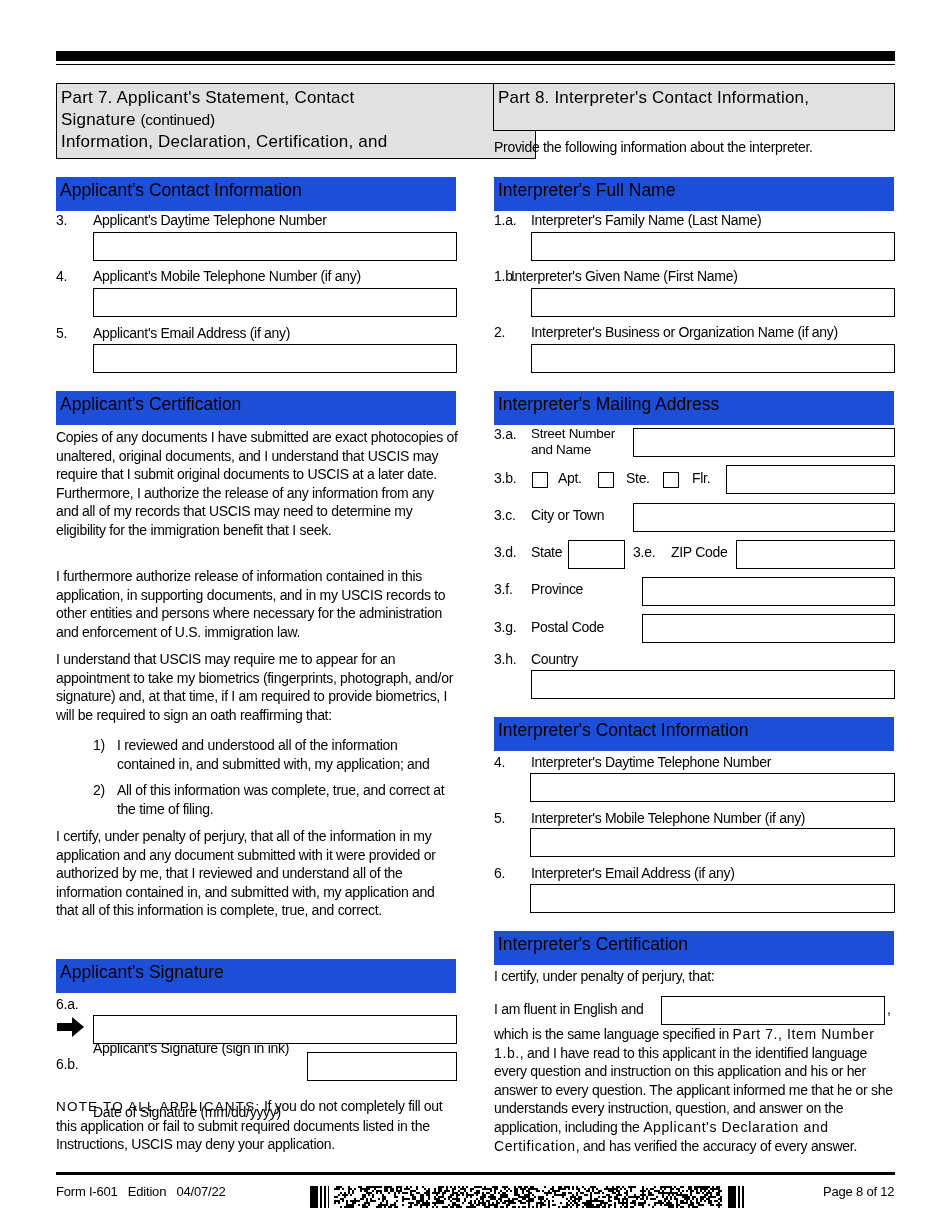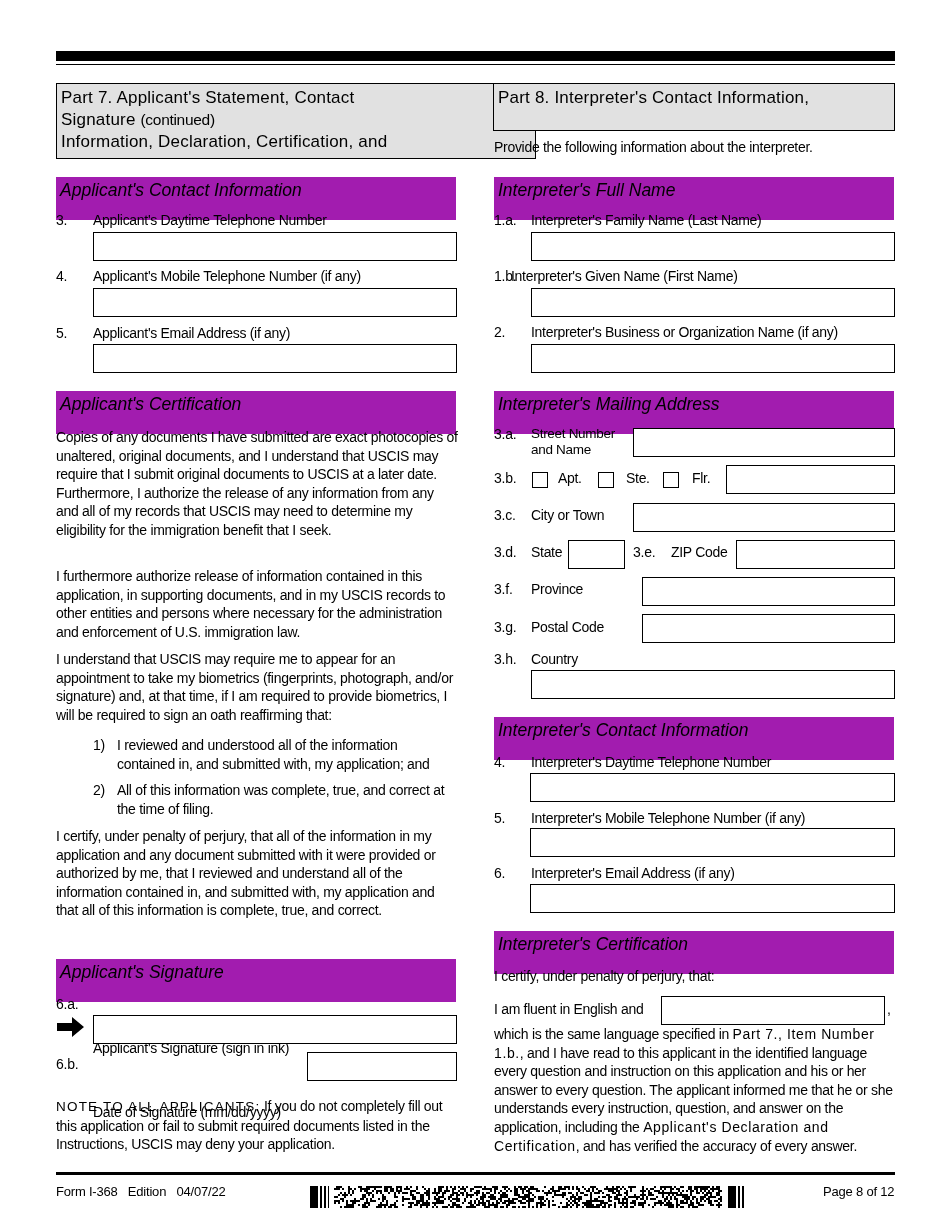--- a/index.html
+++ b/index.html
@@ -4,22 +4,22 @@
 <style>
   html, body { margin: 0; padding: 0; background: #ffffff; }
   body { width: 950px; height: 1230px; position: relative; overflow: hidden;
          font-family: "Liberation Sans", sans-serif; color: #000; font-size: 13.5px; }
   .abs { position: absolute; }
   .topbar-thick { left: 56px; top: 51px; width: 839px; height: 10px; background: #000; }
   .topbar-thin { left: 56px; top: 64px; width: 839px; height: 1px; background: #000; }
   .part-header { background: #e1e1e1; border: 1px solid #000; box-sizing: border-box;
                  font-size: 17px; line-height: 22px; padding: 3px 4px; letter-spacing: 0.2px; }
   .part-header .cont { font-size: 15.5px; letter-spacing: -0.3px; }
-  .section-header { background: #a21caf; font-style: italic; font-size: 17.5px;
-                    height: 43px; line-height: 27px; padding-left: 4px; box-sizing: border-box; }
+  .section-header { background: #1d4ed8; font-size: 17.5px;
+                    height: 34px; line-height: 27px; padding-left: 4px; box-sizing: border-box; }
   .num { font-size: 14px; letter-spacing: -0.2px; }
   .lbl { font-size: 14px; letter-spacing: -0.3px; white-space: nowrap; }
   .box { border: 1px solid #000; box-sizing: border-box; background: #fff; }
   .para { font-size: 14px; line-height: 18.6px; letter-spacing: -0.3px; }
   .smallcaps { letter-spacing: 1.2px; font-size: 13.5px; }
   .checkbox { width: 16px; height: 16px; border: 1px solid #000; box-sizing: border-box; background: #fff; }
   .footer-line { left: 56px; top: 1172px; width: 839px; height: 3px; background: #000; }
   .footer-text { font-size: 13px; letter-spacing: -0.2px; }
   .barcode { left: 310px; top: 1186px; width: 434px; height: 22px; }
   .arrow { font-size: 24px; line-height: 24px; }
@@ -165,21 +165,21 @@
 <div class="abs lbl" style="left:494px; top:1001px;">I am fluent in English and</div>
 <div class="abs box" style="left:661px; top:996px; width:224px; height:29px;"></div>
 <div class="abs lbl" style="left:887px; top:1001px;">,</div>
 
 <div class="abs para" style="left:494px; top:1025px; width:404px;">
   <span>which is the same language specified in </span><span class="spaced">Part 7., Item Number 1.b.</span><span>, and I have read to this applicant in the identified language every question and instruction on this application and his or her answer to every question.  The applicant informed me that he or she understands every instruction, question, and answer on the application, including the </span><span class="spaced">Applicant's Declaration and Certification</span><span>, and has verified the accuracy of every answer.</span>
 </div>
 
 <div class="abs footer-line"></div>
 <div class="abs footer-text" style="left:56px; top:1184px;">
-  <span>Form I-368</span>&nbsp;&nbsp;&nbsp;<span>Edition</span>&nbsp;&nbsp;&nbsp;<span>04/07/22</span>
+  <span>Form I-601</span>&nbsp;&nbsp;&nbsp;<span>Edition</span>&nbsp;&nbsp;&nbsp;<span>04/07/22</span>
 </div>
 <svg class="abs barcode" viewBox="0 0 434 22" preserveAspectRatio="none" id="barcode">
     <rect x="0" y="0" width="8" height="22" fill="#000"></rect>
     <rect x="10" y="0" width="2" height="22" fill="#000"></rect>
     <rect x="14" y="0" width="2" height="22" fill="#000"></rect>
     <rect x="18" y="0" width="1" height="22" fill="#000"></rect>
     <rect x="418" y="0" width="8" height="22" fill="#000"></rect>
     <rect x="428" y="0" width="2" height="22" fill="#000"></rect>
     <rect x="432" y="0" width="2" height="22" fill="#000"></rect>
     <rect x="24" y="2" width="2" height="2" fill="#000"></rect>

